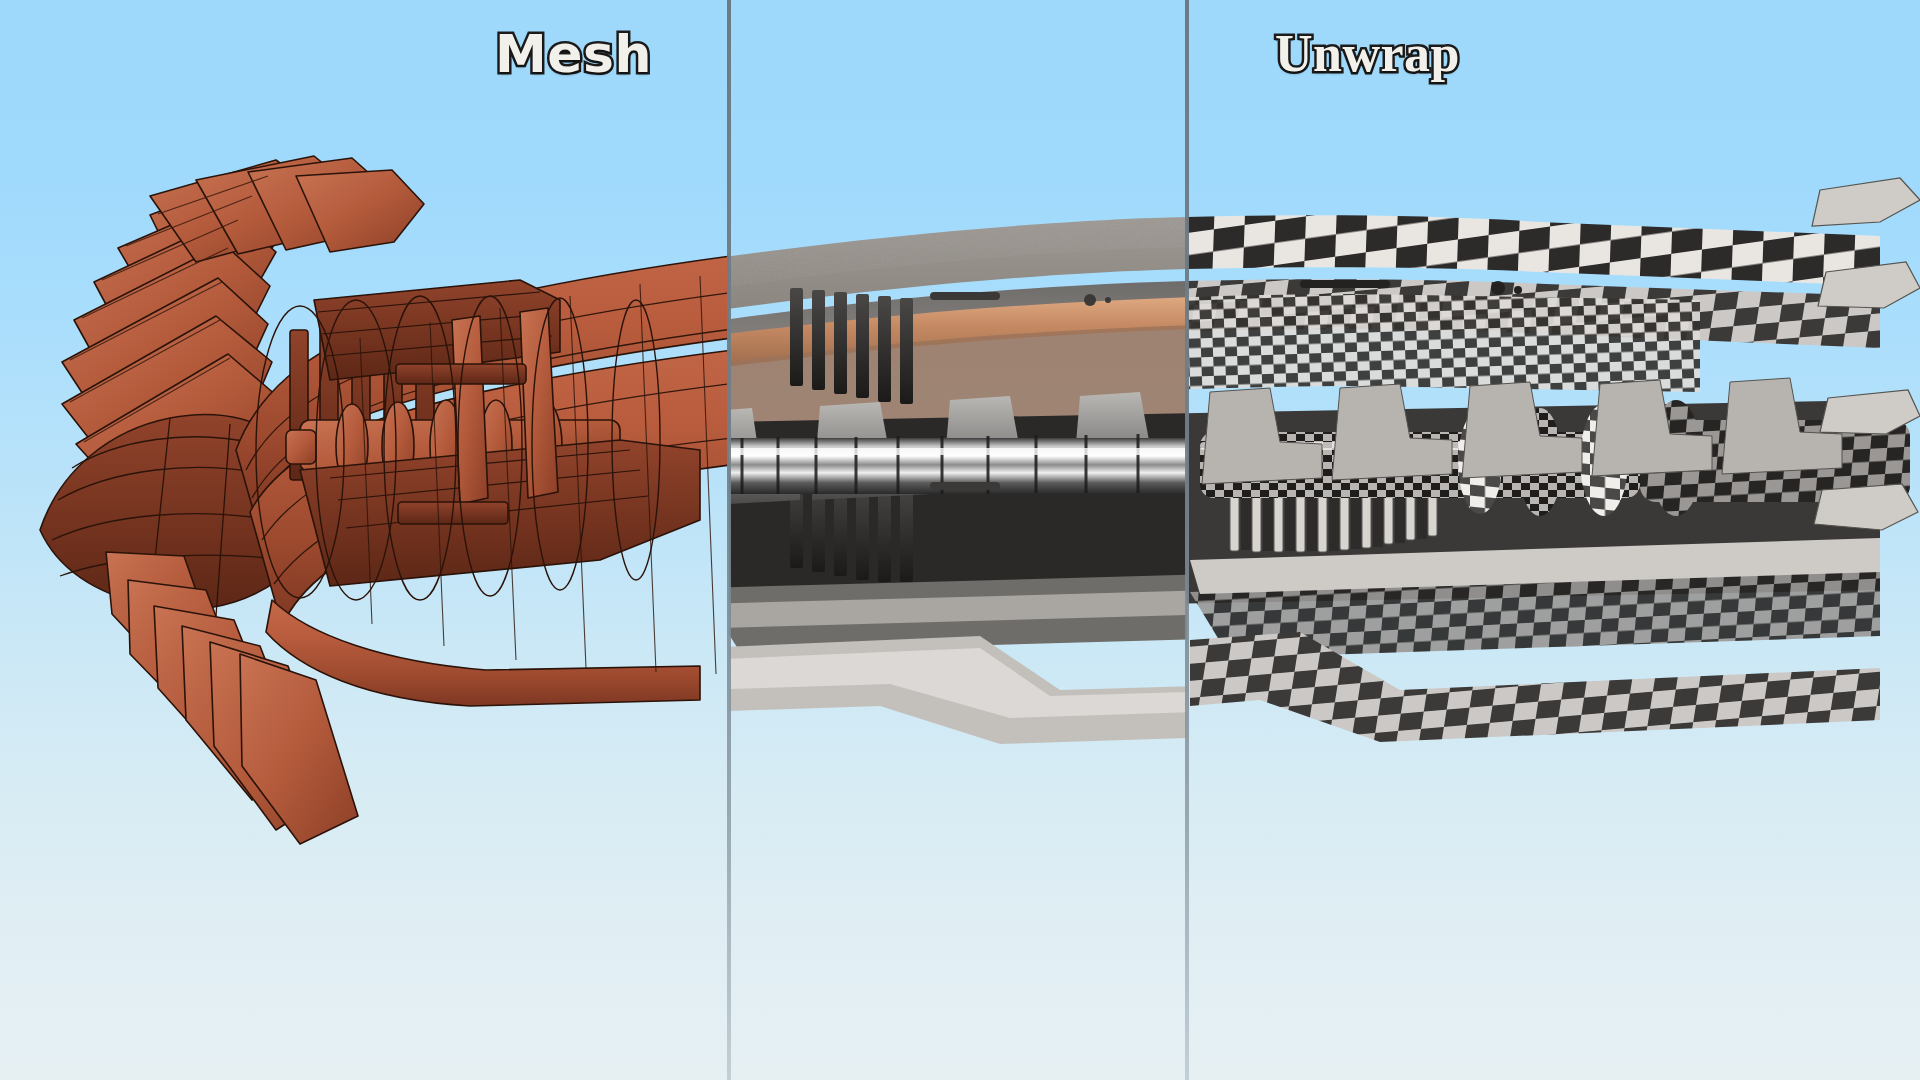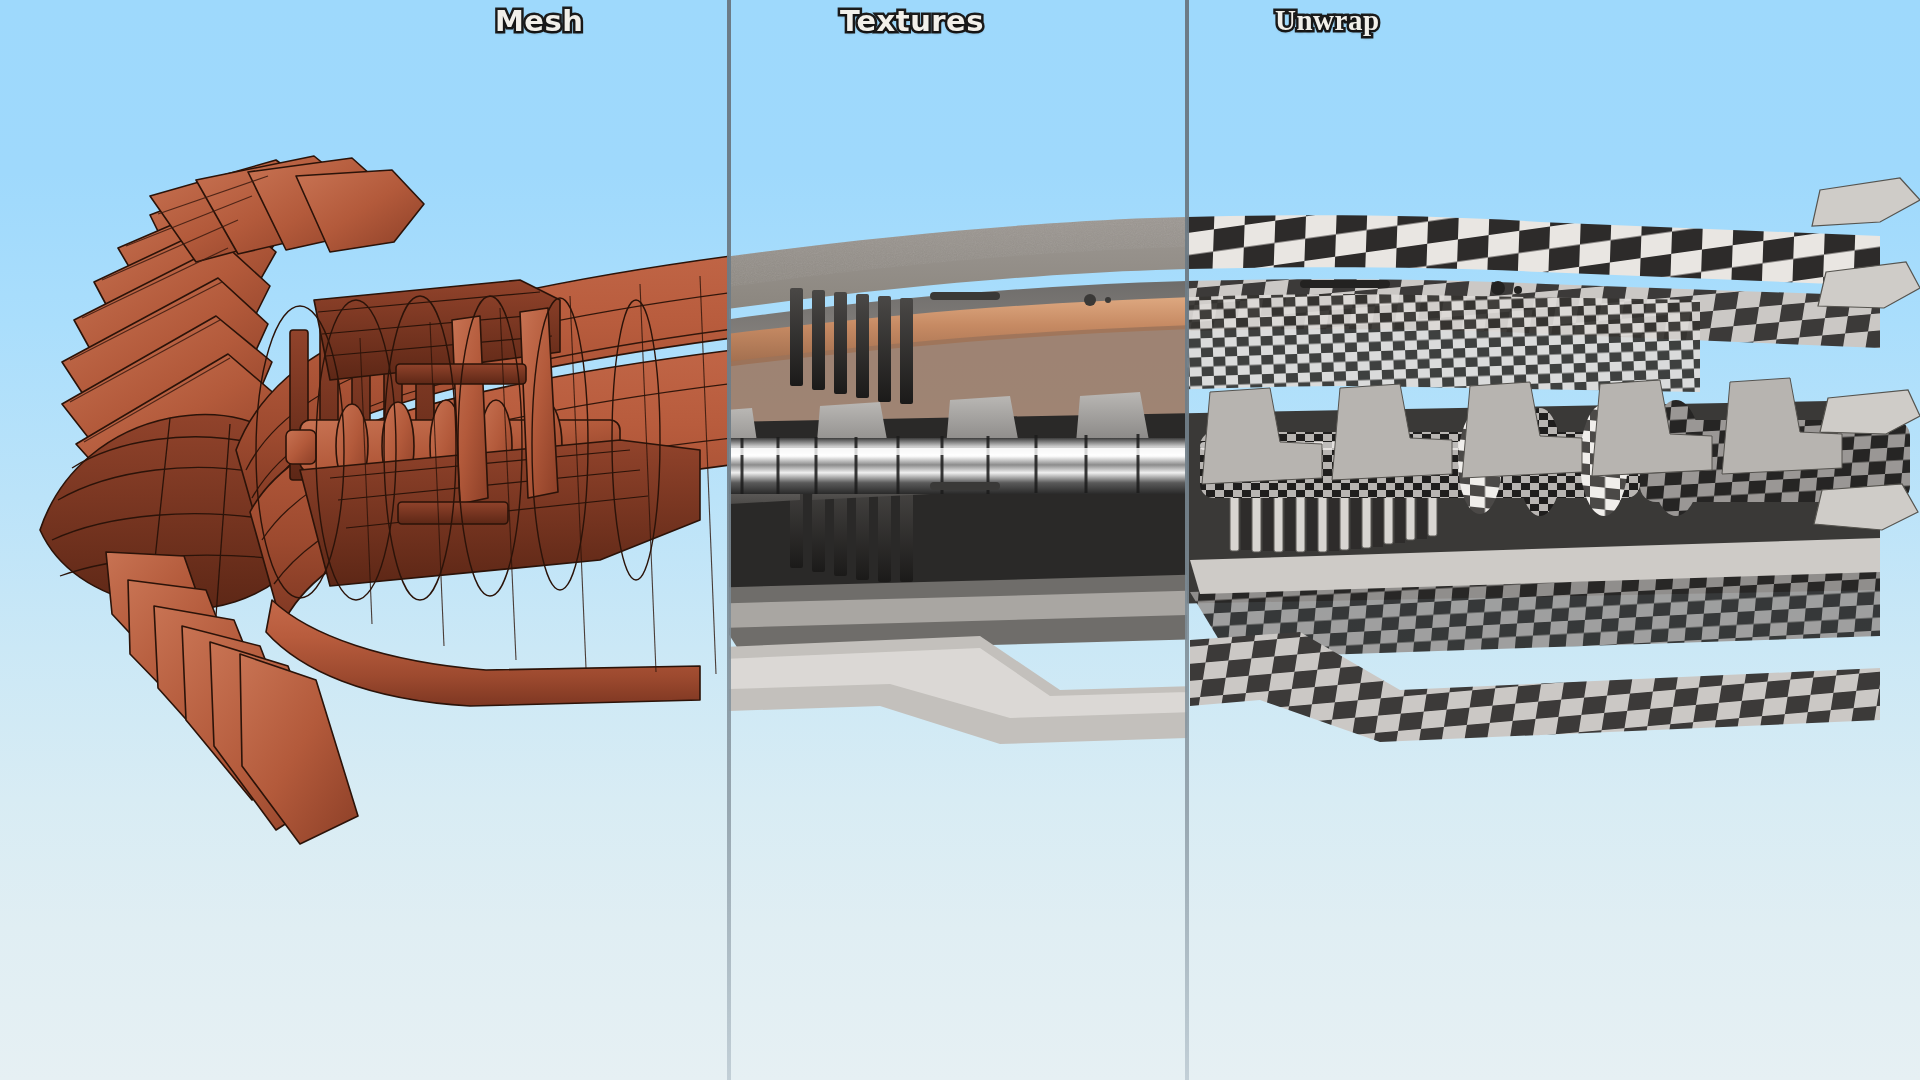--- a/index.html
+++ b/index.html
@@ -36,23 +36,23 @@
         rgba(140,155,165,.85) 75%,
         rgba(175,190,200,.65) 100%);
     z-index:40;
   }
   #divider-1 { left:727px; }
   #divider-2 { left:1185px; }
 
   
   .panel-label {
     position:absolute;
-    top:4px;
+    top:24px;
     z-index:60;
-    font-size:29px;
+    font-size:52px;
     font-weight:bold;
     color:#f2f0ea;
     letter-spacing:.5px;
     white-space:nowrap;
     -webkit-text-stroke:5px #1c1c1c;
     paint-order:stroke fill;
     text-shadow:
        0 2px 3px rgba(0,0,0,.45);
   }
   #label-mesh     { left:495px; }
@@ -616,17 +616,16 @@
       </svg>
     </div>
 
   </div>
 
   <div class="divider" id="divider-1" style="left: 727px; width: 4px;"></div>
   <div class="divider" id="divider-2" style="left: 1185px; width: 4px;"></div>
 
   <div class="panel-label" id="label-mesh" style="left: 495px;">Mesh</div>
 
-  <div class="panel-label" id="label-textures" style="left: 840px;">Textures</div>
 
   <div class="panel-label" id="label-unwrap" style="left: 1275px; font-family: Liberation Serif, serif;">Unwrap</div>
 
 </div>
 
 </body></html>

